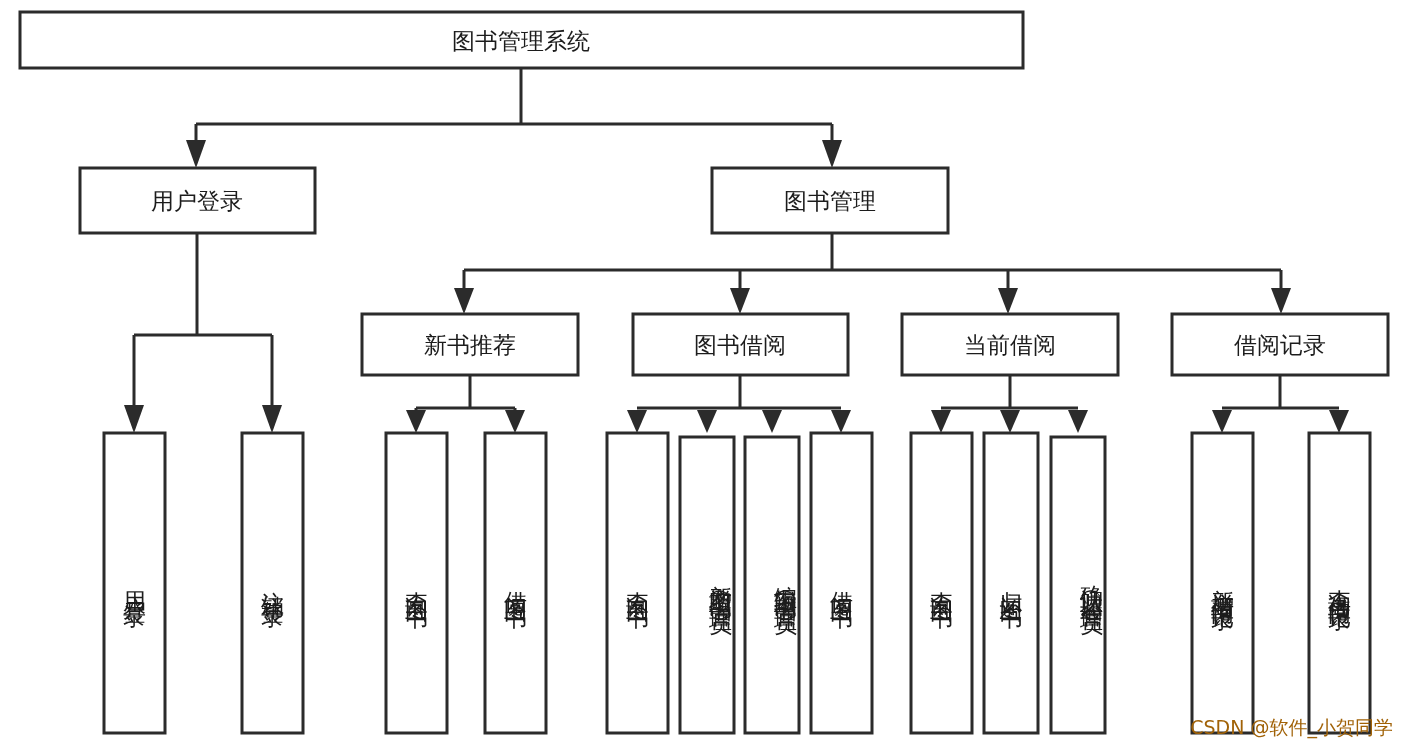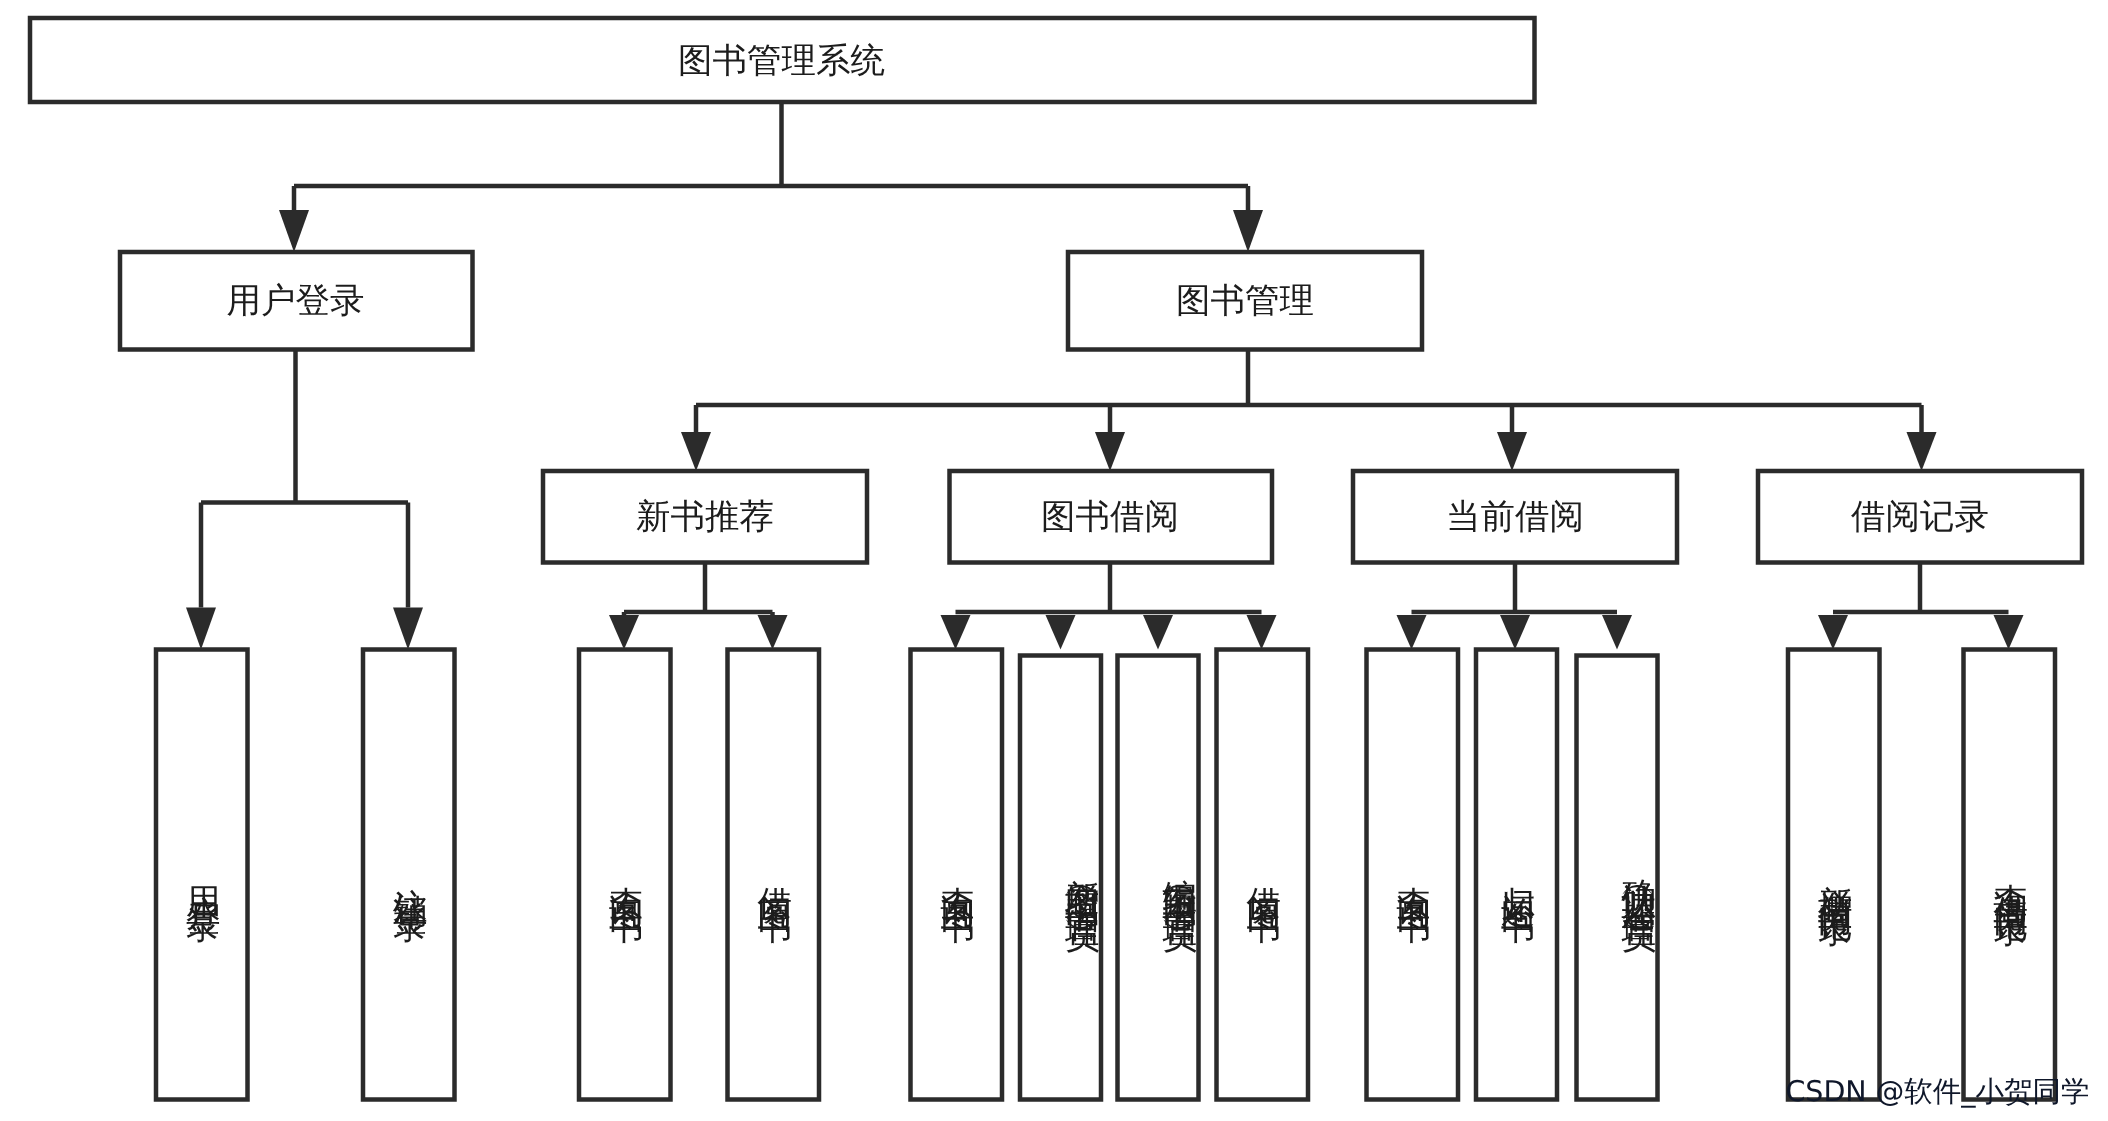--- a/index.html
+++ b/index.html
@@ -63,21 +63,21 @@
     white-space: nowrap;
     user-select: none;
     pointer-events: none;
   }
   .watermark {
     position: absolute;
     right: 12px;
     bottom: 6px;
     font-family: "DejaVu Sans", "Liberation Sans", sans-serif;
     font-size: 19px;
-    color: #0f172a;
+    color: #a16207;
     white-space: nowrap;
     user-select: none;
   }
 </style>
 </head>
 <body>
 
 <div id="diagram-root">
 
   <svg class="diagram-svg" viewBox="0 0 1405 747" xmlns="http://www.w3.org/2000/svg">

